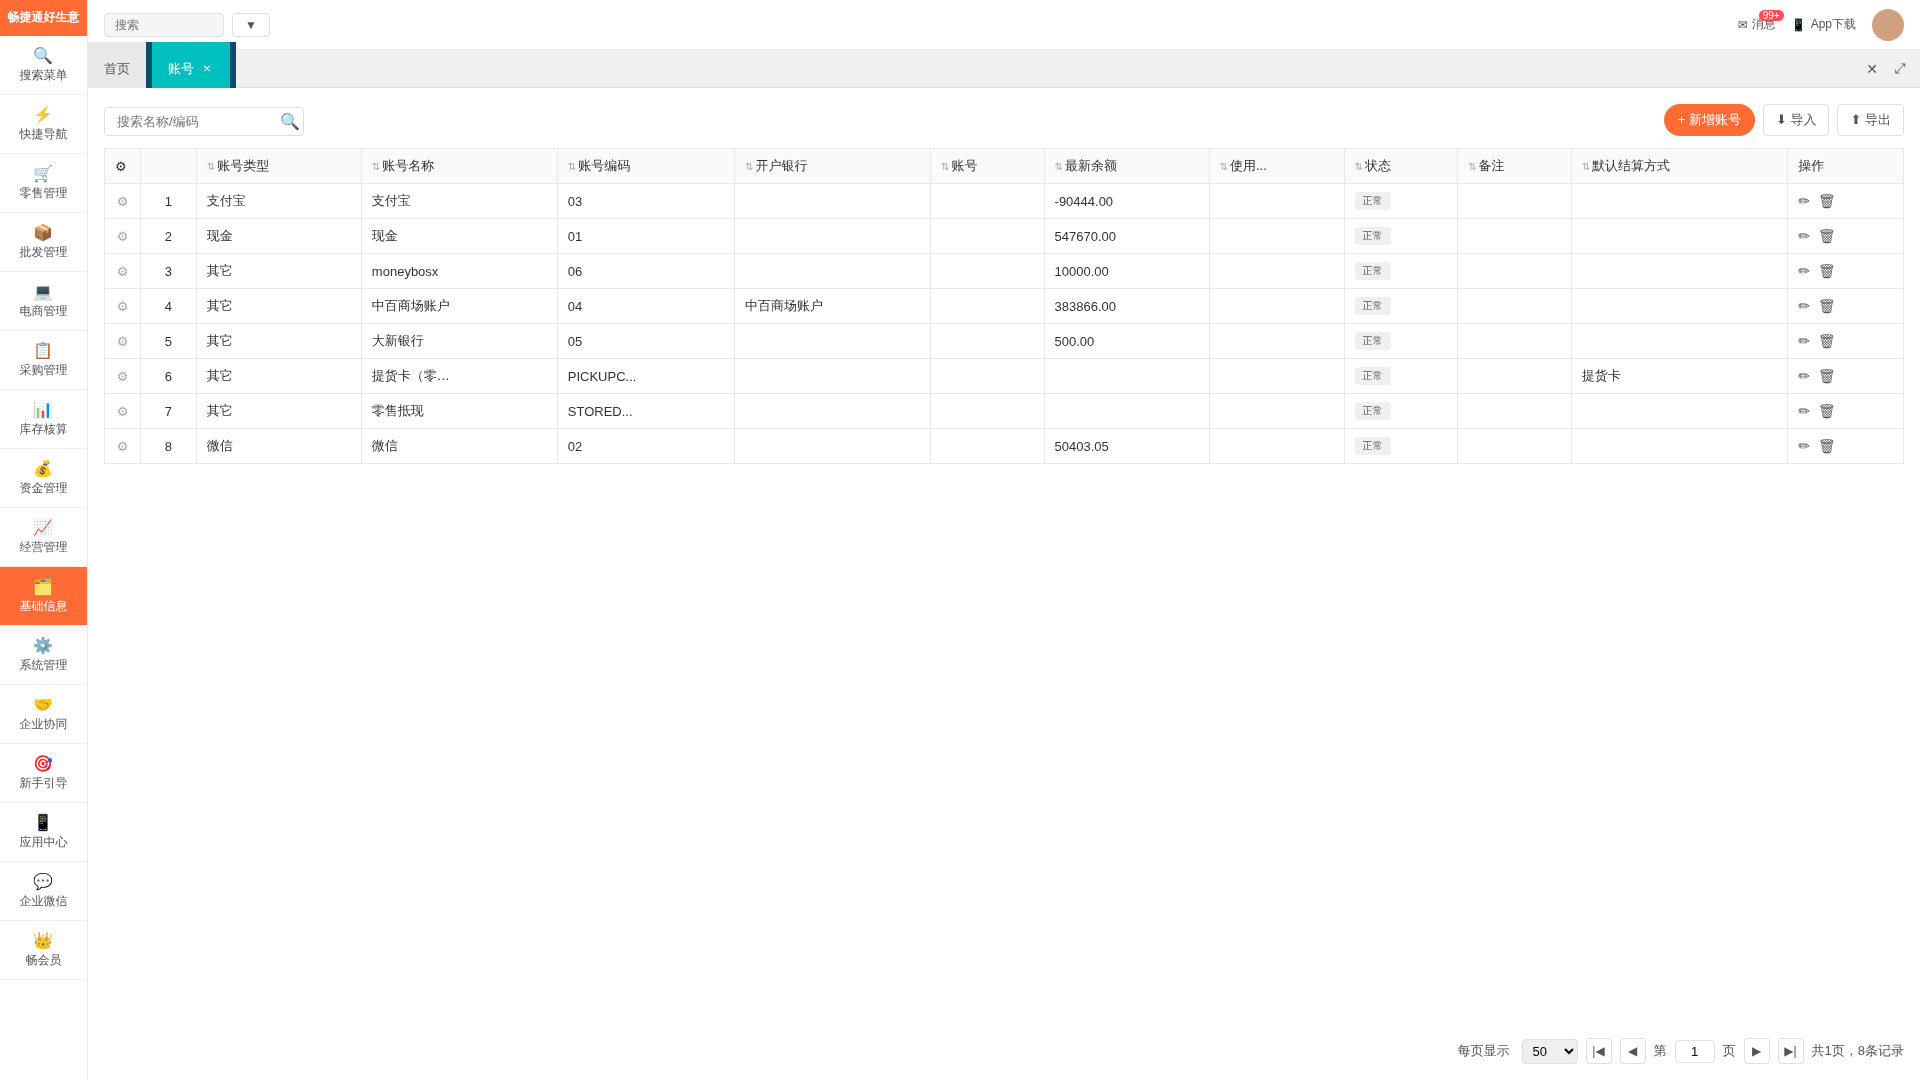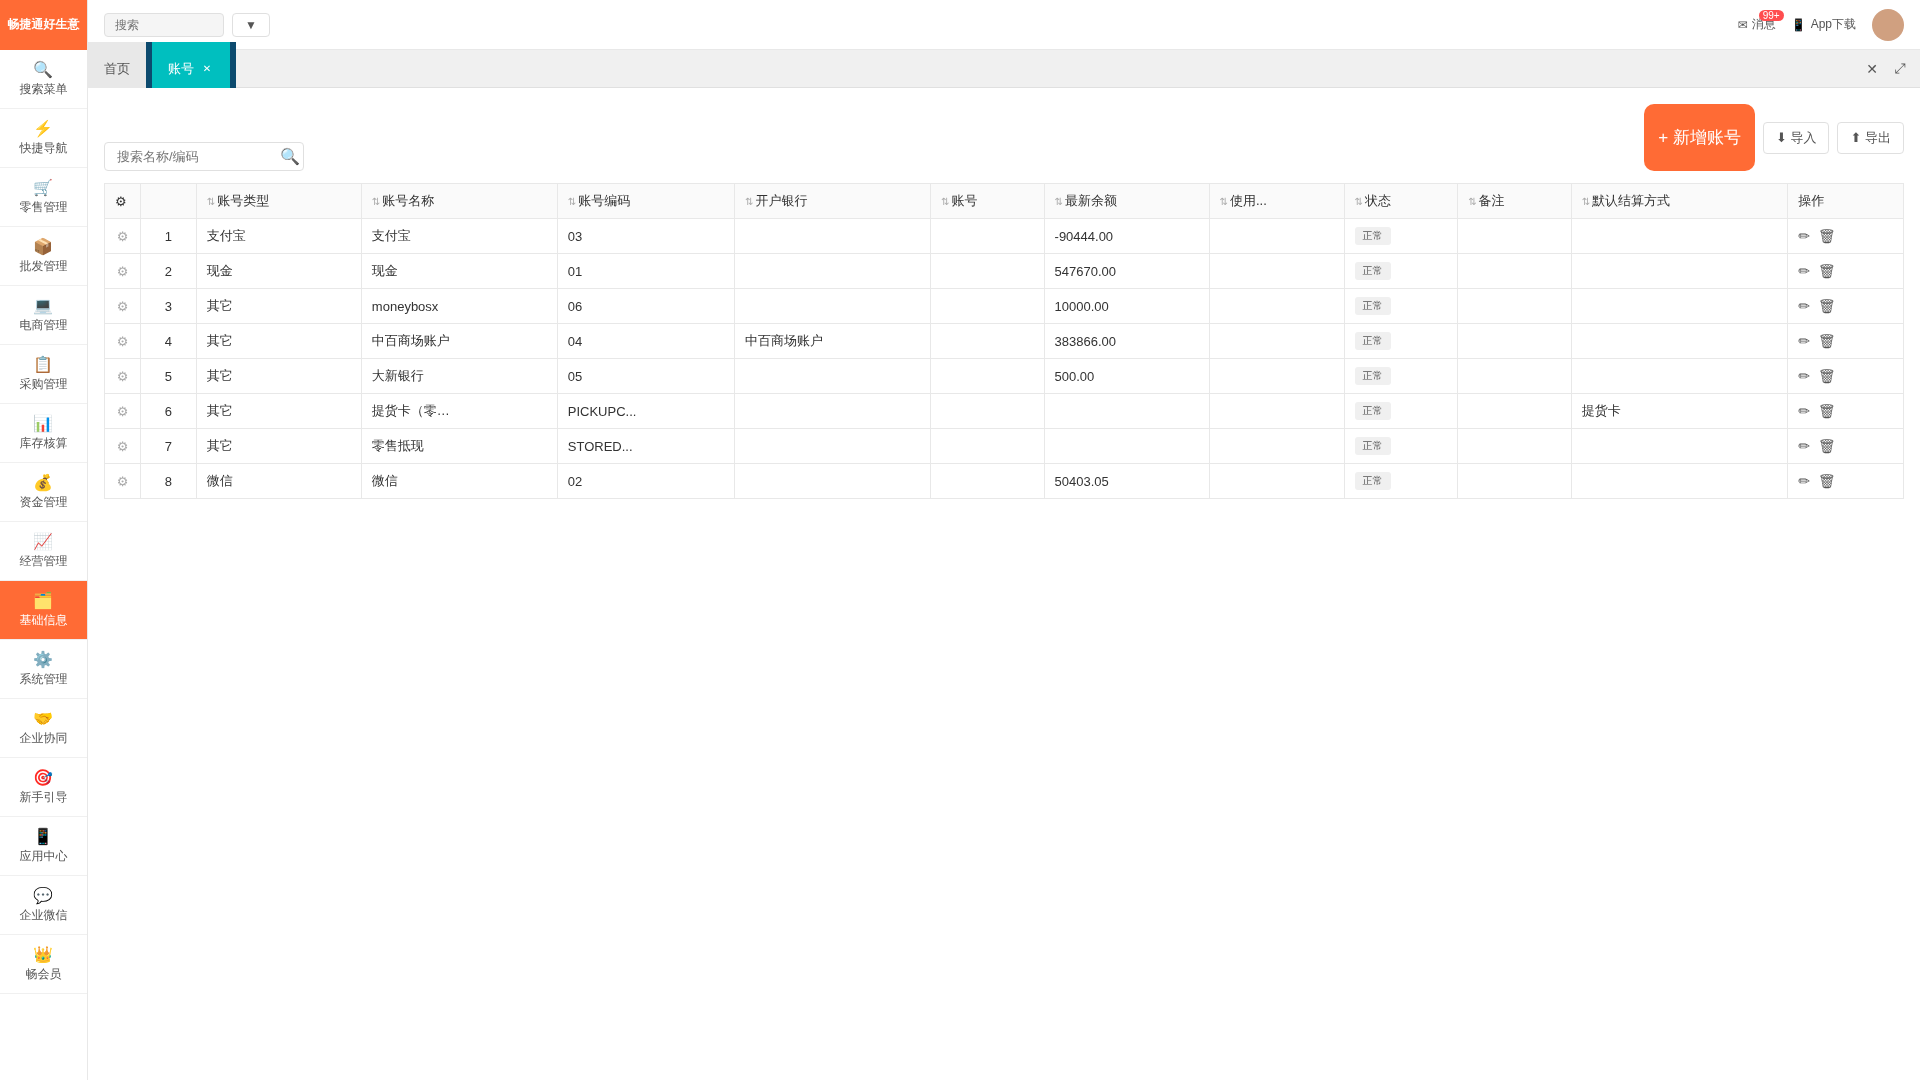--- a/index.html
+++ b/index.html
@@ -9,21 +9,21 @@
     .sidebar {
       width: 88px;
       background: #fff;
       display: flex;
       flex-direction: column;
       border-right: 1px solid #e8e8e8;
       flex-shrink: 0;
     }
     .sidebar-logo {
       background: #ff6b35;
-      height: 50px;
+      height: 36px;
       display: flex;
       align-items: center;
       justify-content: center;
       color: #fff;
       font-size: 12px;
       font-weight: bold;
       padding: 4px;
       text-align: center;
       line-height: 1.3;
     }
@@ -175,23 +175,23 @@
       cursor: pointer;
       font-size: 16px;
       color: #aaa;
       margin-left: -32px;
     }
     .action-buttons { display: flex; align-items: center; gap: 8px; }
     .btn-new {
       background: #ff6b35;
       color: #fff;
       border: none;
-      border-radius: 10px;
-      padding: 22px 14px;
-      font-size: 17px;
+      border-radius: 16px;
+      padding: 7px 14px;
+      font-size: 13px;
       cursor: pointer;
       display: flex; align-items: center; gap: 4px;
     }
     .btn-outline {
       background: #fff;
       color: #555;
       border: 1px solid #e0e0e0;
       border-radius: 4px;
       padding: 6px 12px;
       font-size: 13px;
@@ -574,15 +574,31 @@
             <td>
     <div class="action-icons">
       <span class="action-icon">✏</span>
       <span class="action-icon">🗑</span>
     </div>
   </td>
           </tr>
         </tbody>
     </table>
 
+    <div class="pagination">
+      <span class="page-size-label">每页显示</span>
+      <select class="page-size-select">
+        <option>50</option>
+        <option>20</option>
+        <option>100</option>
+      </select>
+      <button class="page-btn">|◀</button>
+      <button class="page-btn">◀</button>
+      <span>第</span>
+      <input class="page-input" value="1" style="">
+      <span>页</span>
+      <button class="page-btn">▶</button>
+      <button class="page-btn">▶|</button>
+      <span class="page-total">共1页，8条记录</span>
+    </div>
 
   </div>
 </div>
 
 </body></html>

